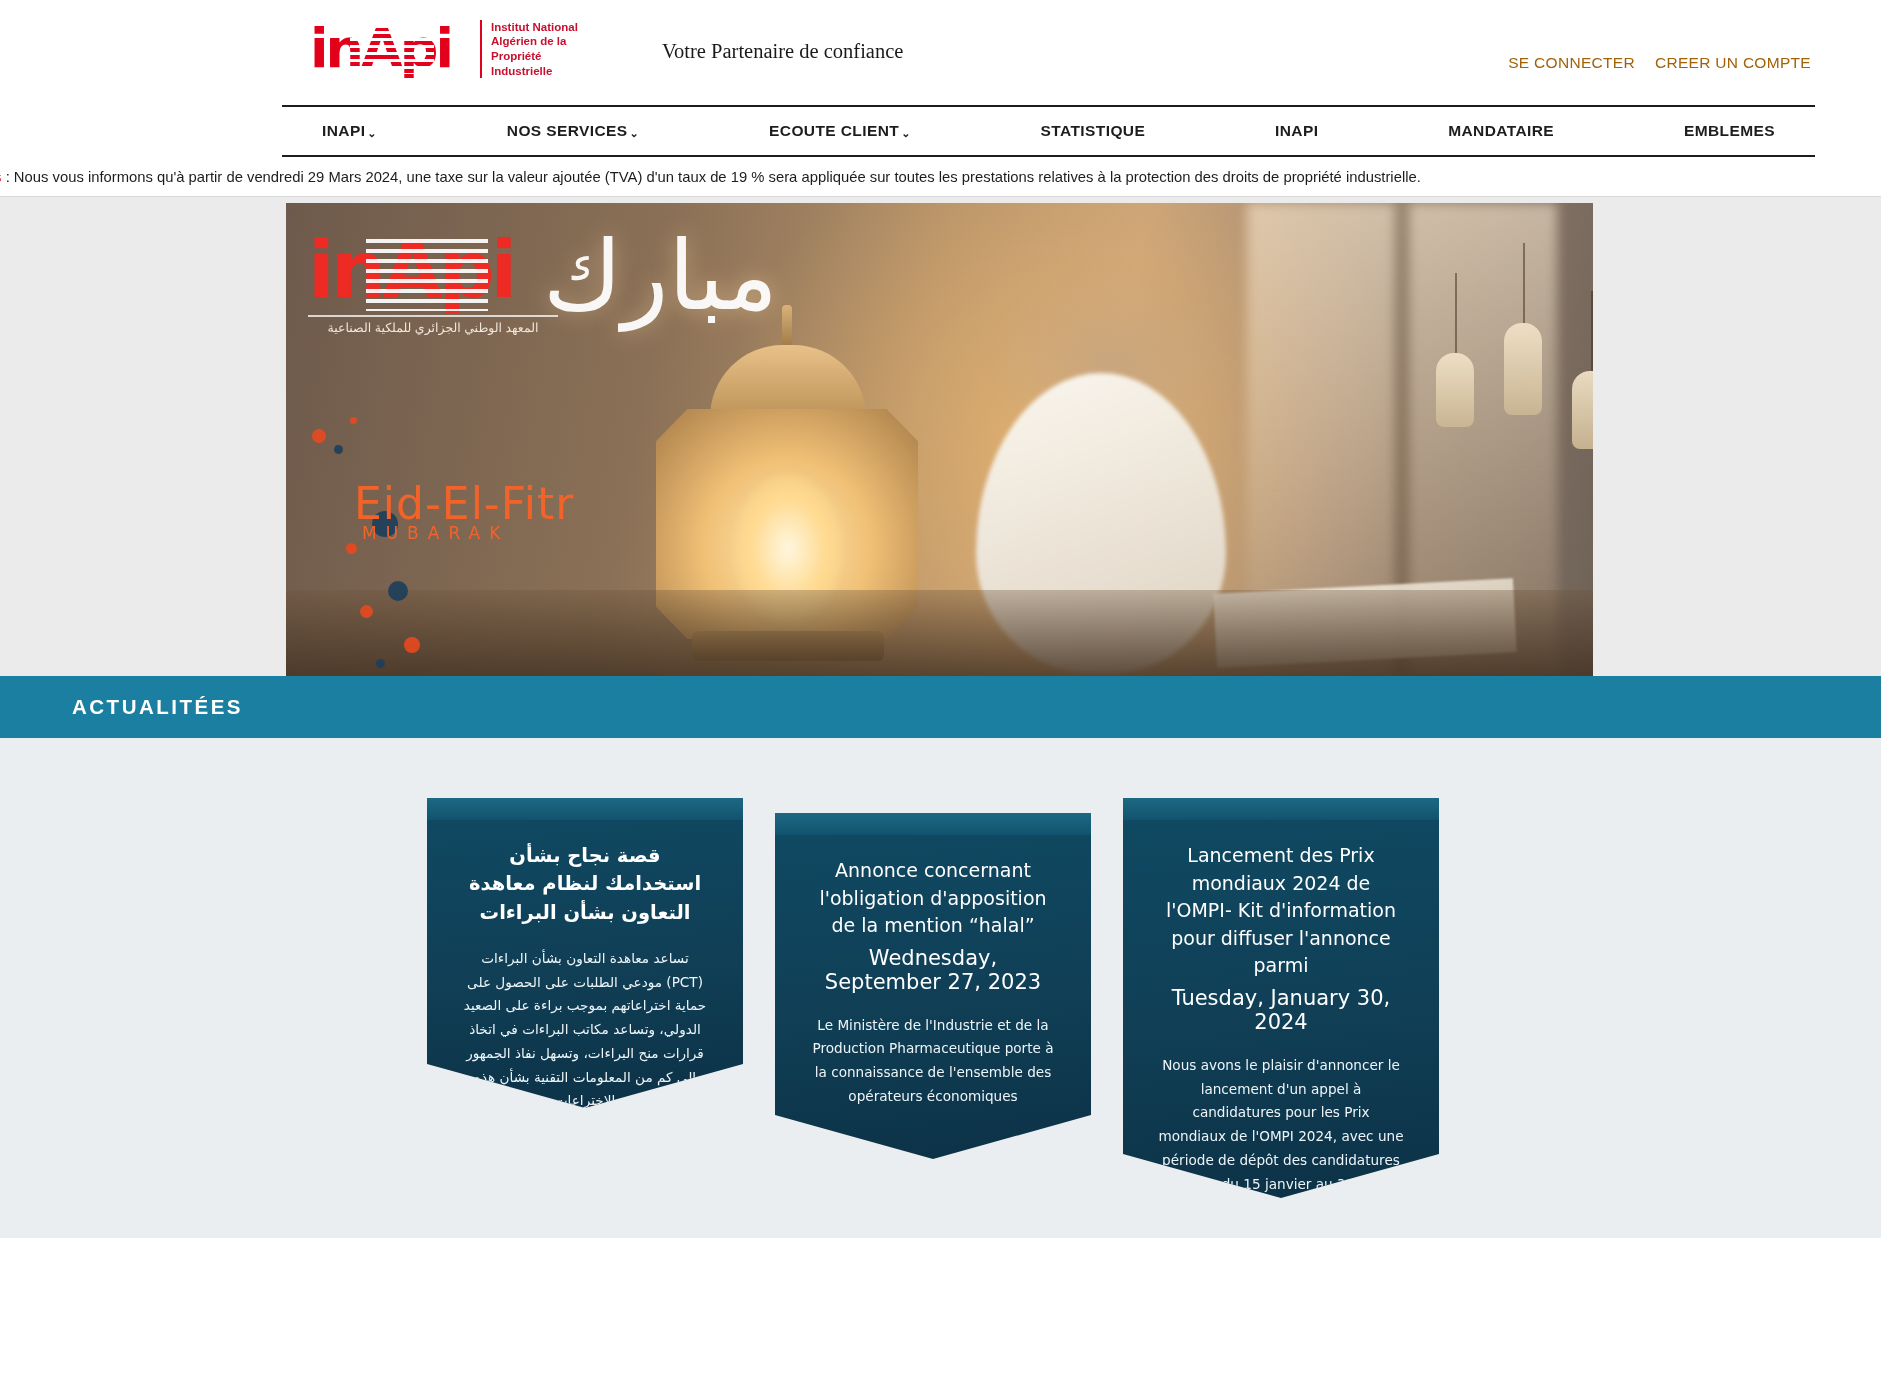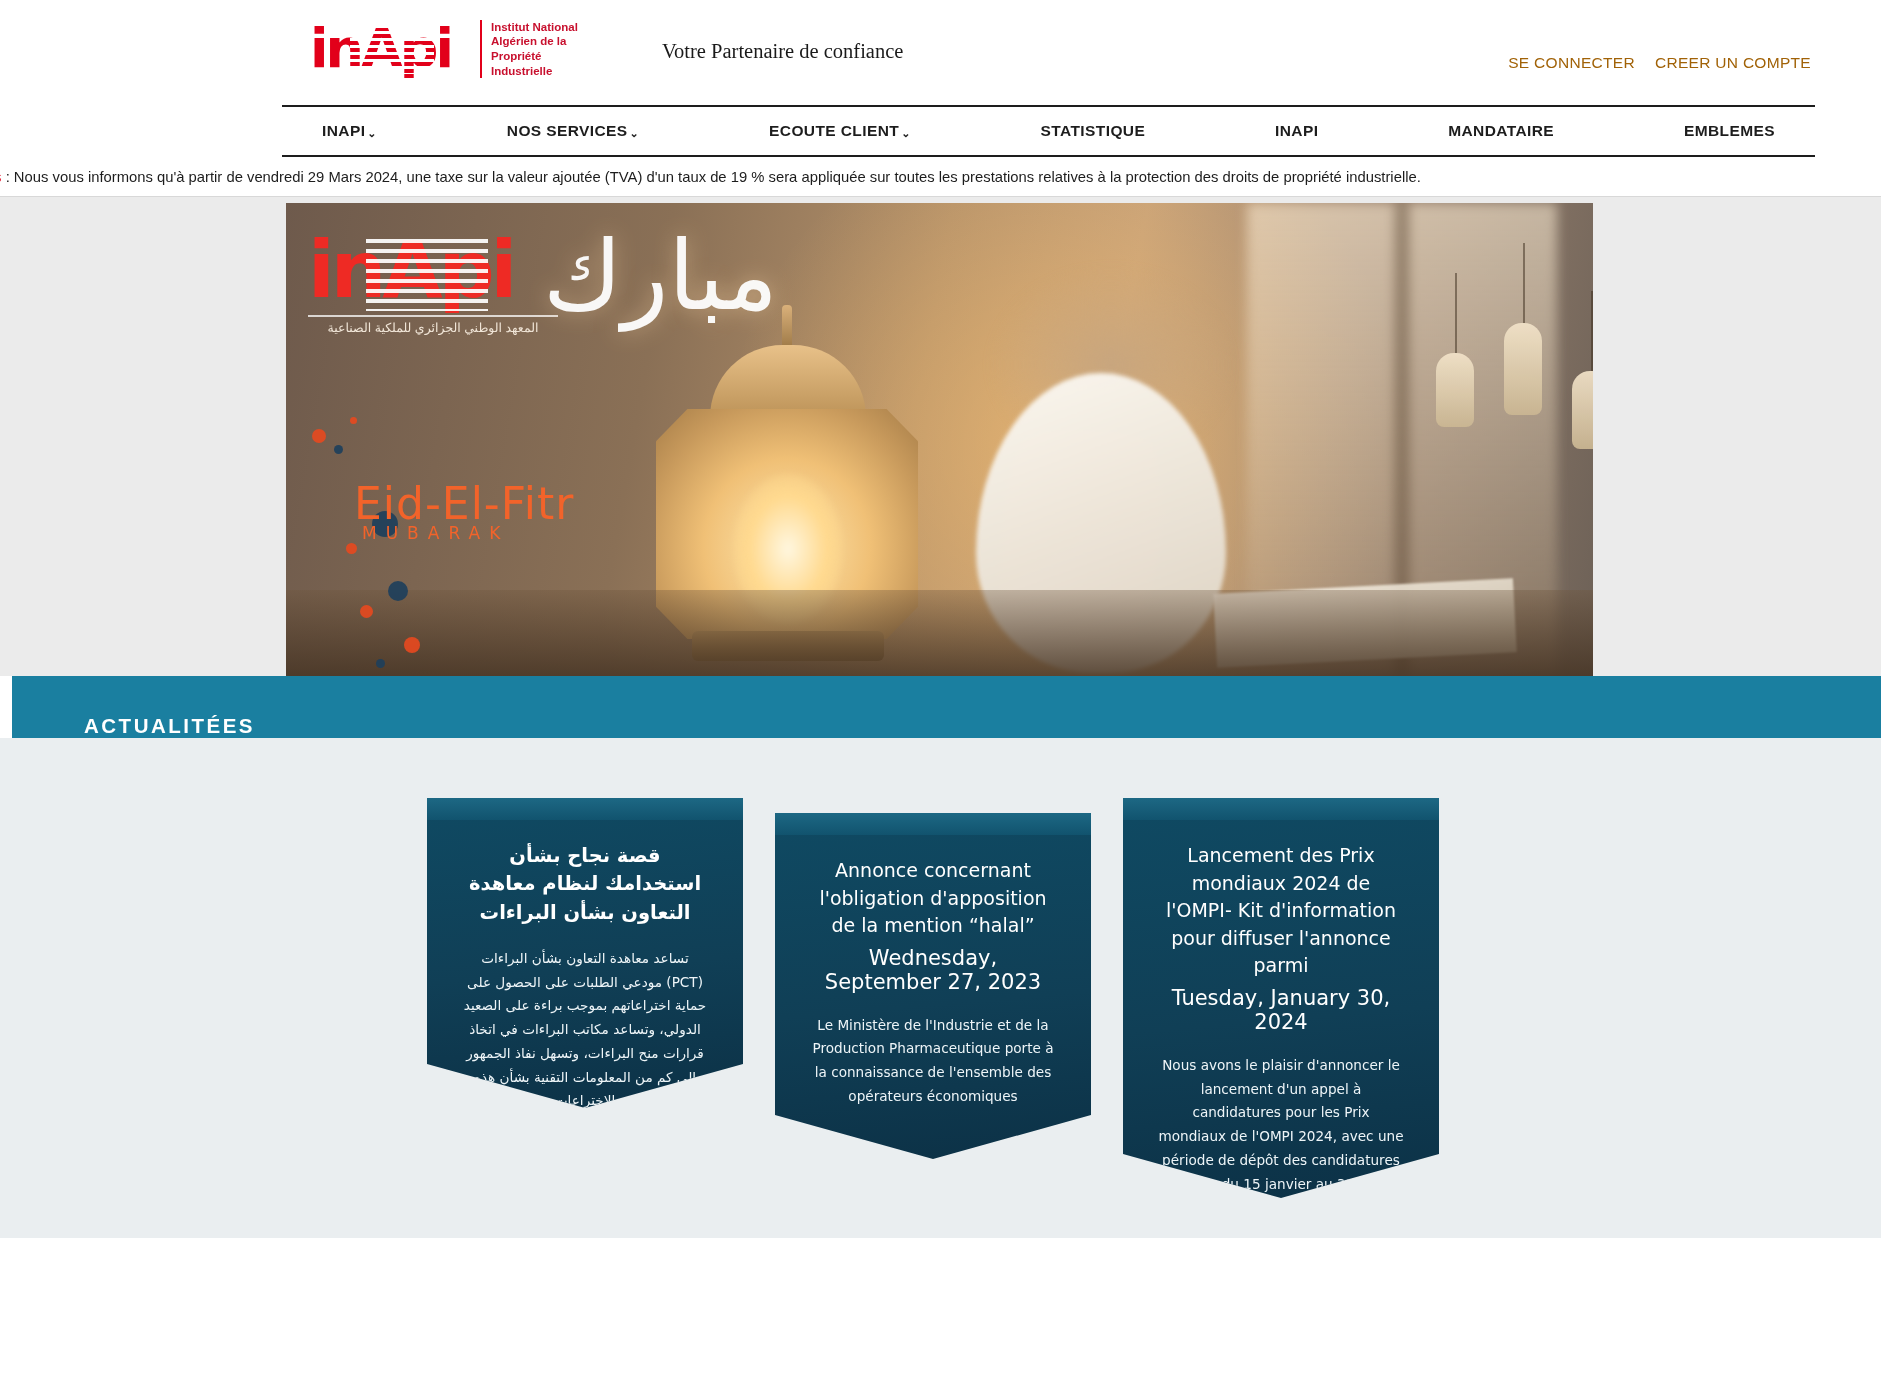--- a/index.html
+++ b/index.html
@@ -332,23 +332,22 @@
     opacity: .9;
   }
   .gear { position: absolute; border-radius: 50%; }
   .dot { position: absolute; border-radius: 50%; }
 
   
   .section-bar {
     background: #1a7fa0;
     height: 62px;
     display: flex;
-    align-items: flex-end;
+    align-items: center;
     padding-left: 72px;
-    margin-left: 12px;
   }
   .section-bar h2 {
     margin: 0;
     color: #ffffff;
     font-size: 20.5px;
     font-weight: 700;
     letter-spacing: 2.5px;
   }
 
   

